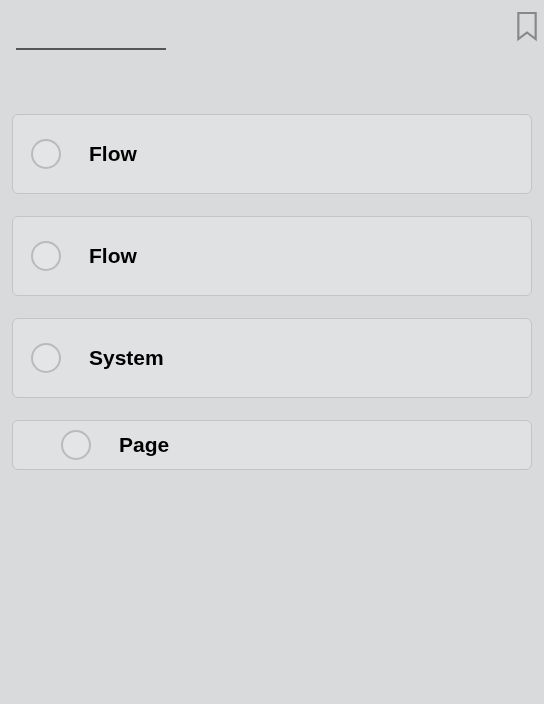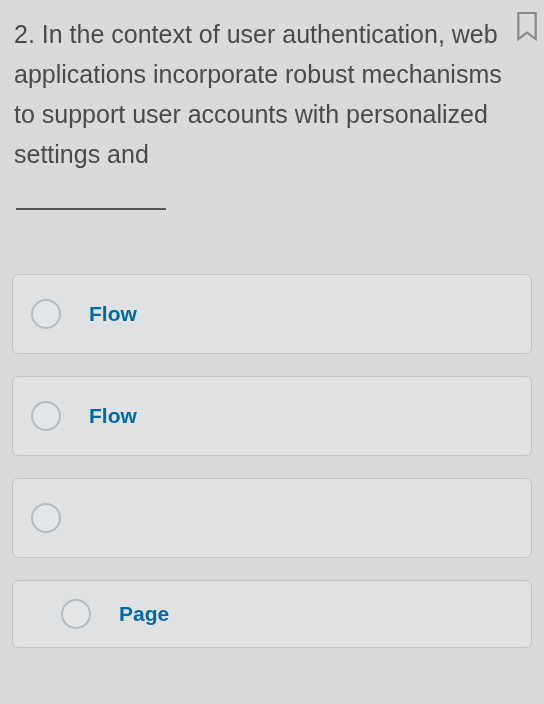--- a/index.html
+++ b/index.html
@@ -53,67 +53,64 @@
       border: 1px solid #c2c4c6;
       border-radius: 6px;
       margin-bottom: 22px;
       height: 80px;
       display: flex;
       align-items: center;
       padding: 0 18px;
       cursor: pointer;
     }
     .option:last-child {
-      height: 68px;
+      height: 50px;
       margin-bottom: 0;
       padding-left: 48px;
     }
     .radio {
       width: 30px;
       height: 30px;
       border: 2px solid #b8bbbd;
       border-radius: 50%;
       background: #e4e5e6;
       flex-shrink: 0;
     }
     .option-label {
       margin-left: 28px;
       font-size: 21px;
       font-weight: 600;
-      color: #0369a1;
+      color: #000000;
     }
   </style>
 </head>
 <body>
 
 <div class="bookmark-wrap">
   <span class="bookmark-icon">
     <svg viewBox="0 0 24 28">
       <path d="M4 2 L20 2 L20 26 L12 20 L4 26 Z"></path>
     </svg>
   </span>
 </div>
 
 <div class="question-block">
-  <p class="question-text">
-    <span>2.</span>
-    <span>In the context of user authentication, web applications incorporate robust mechanisms to support user accounts with personalized settings and</span>
-  </p>
   <span class="blank-line"></span>
 </div>
 
 <div class="options">
   <div class="option">
     <span class="radio"></span>
     <span class="option-label">Flow</span>
   </div>
   <div class="option">
     <span class="radio"></span>
     <span class="option-label">Flow</span>
   </div>
   <div class="option">
     <span class="radio"></span>
+    <span class="option-label">System</span>
   </div>
   <div class="option">
     <span class="radio"></span>
     <span class="option-label">Page</span>
   </div>
 </div>
 
 </body></html>

